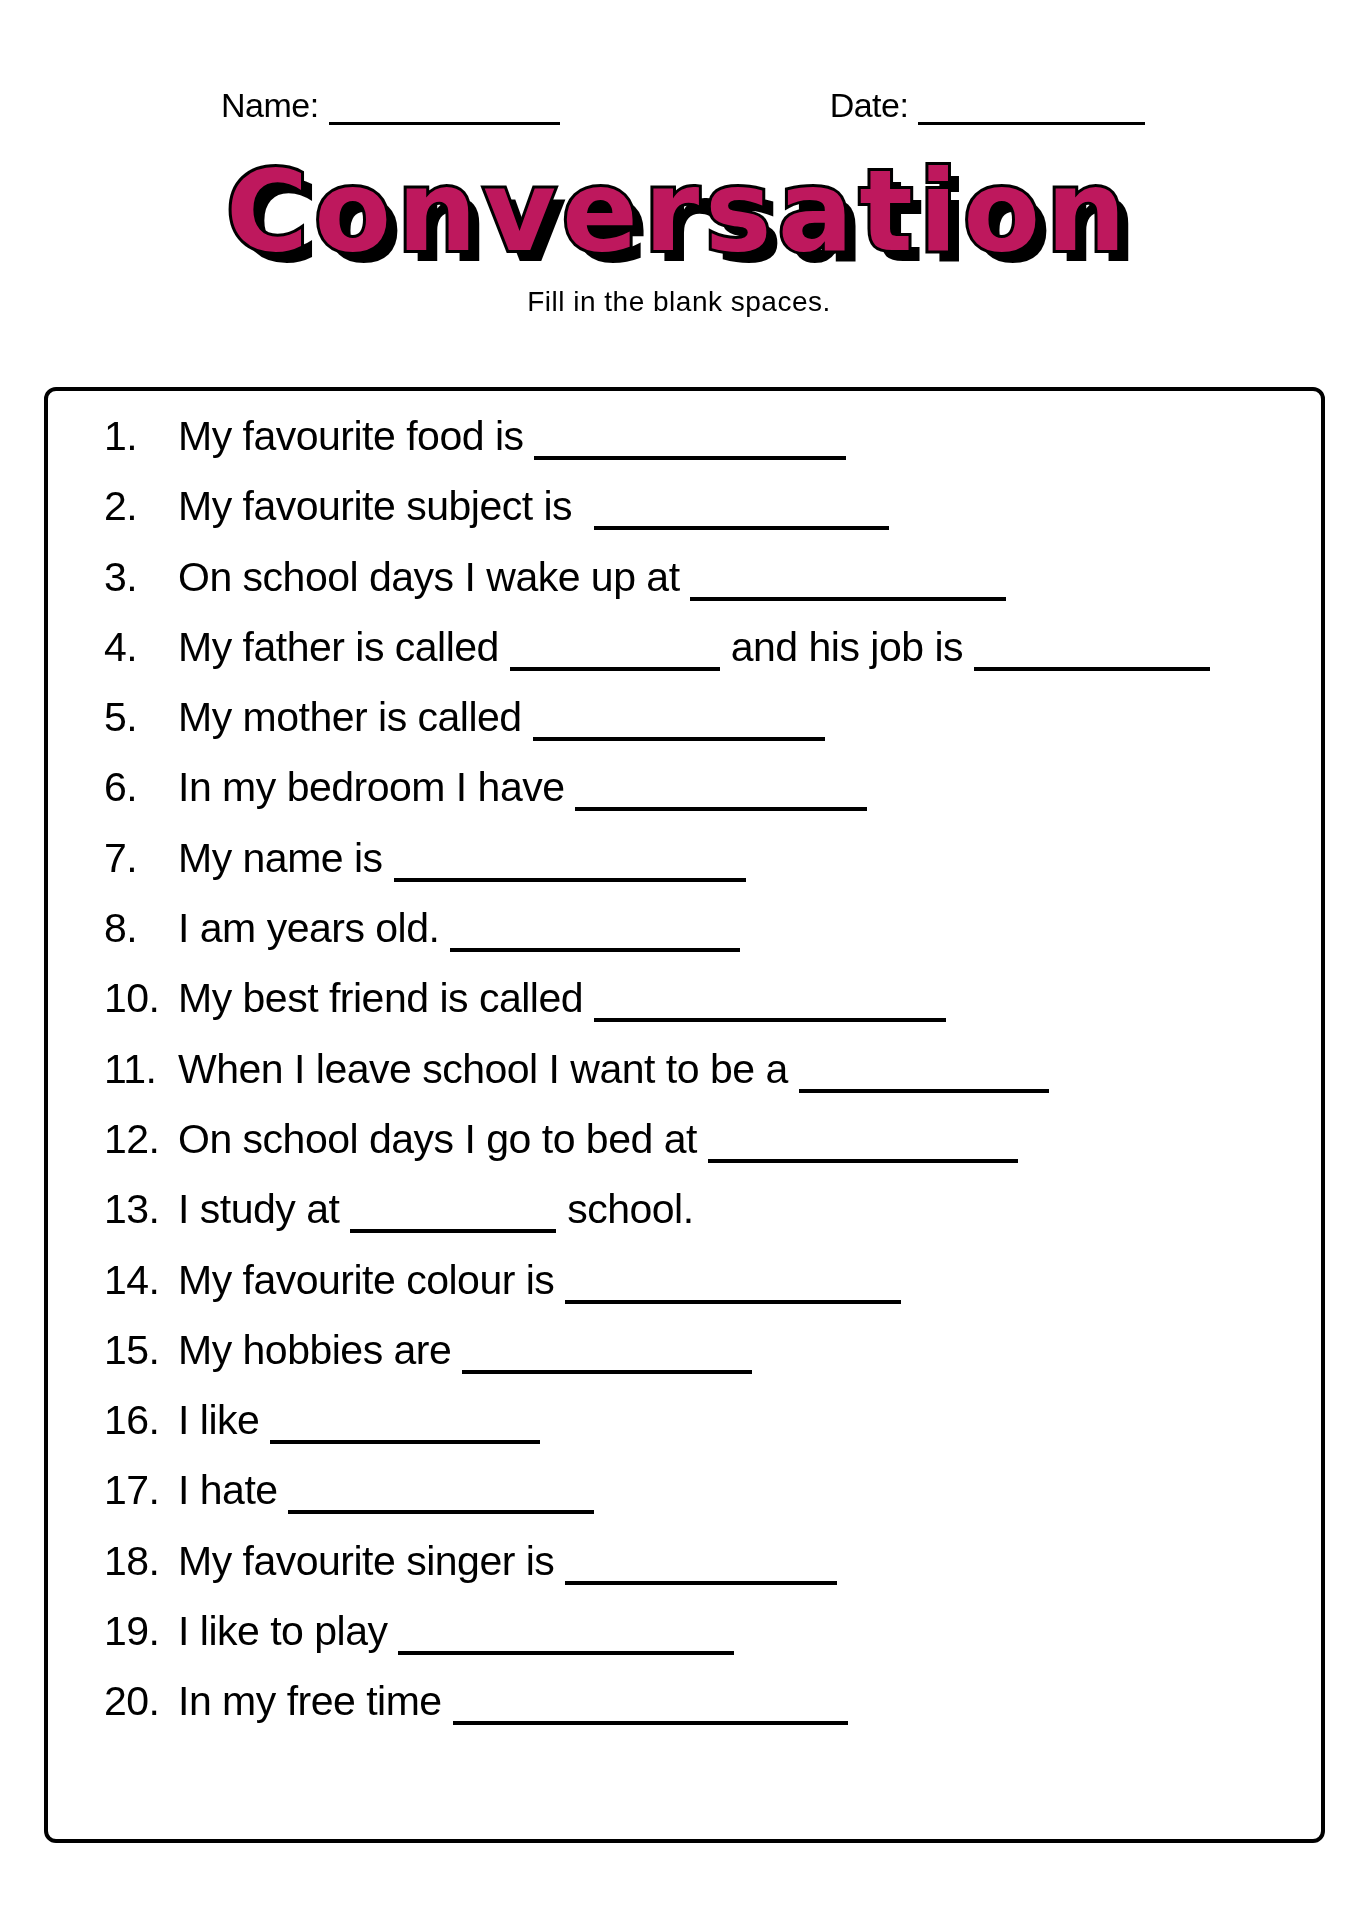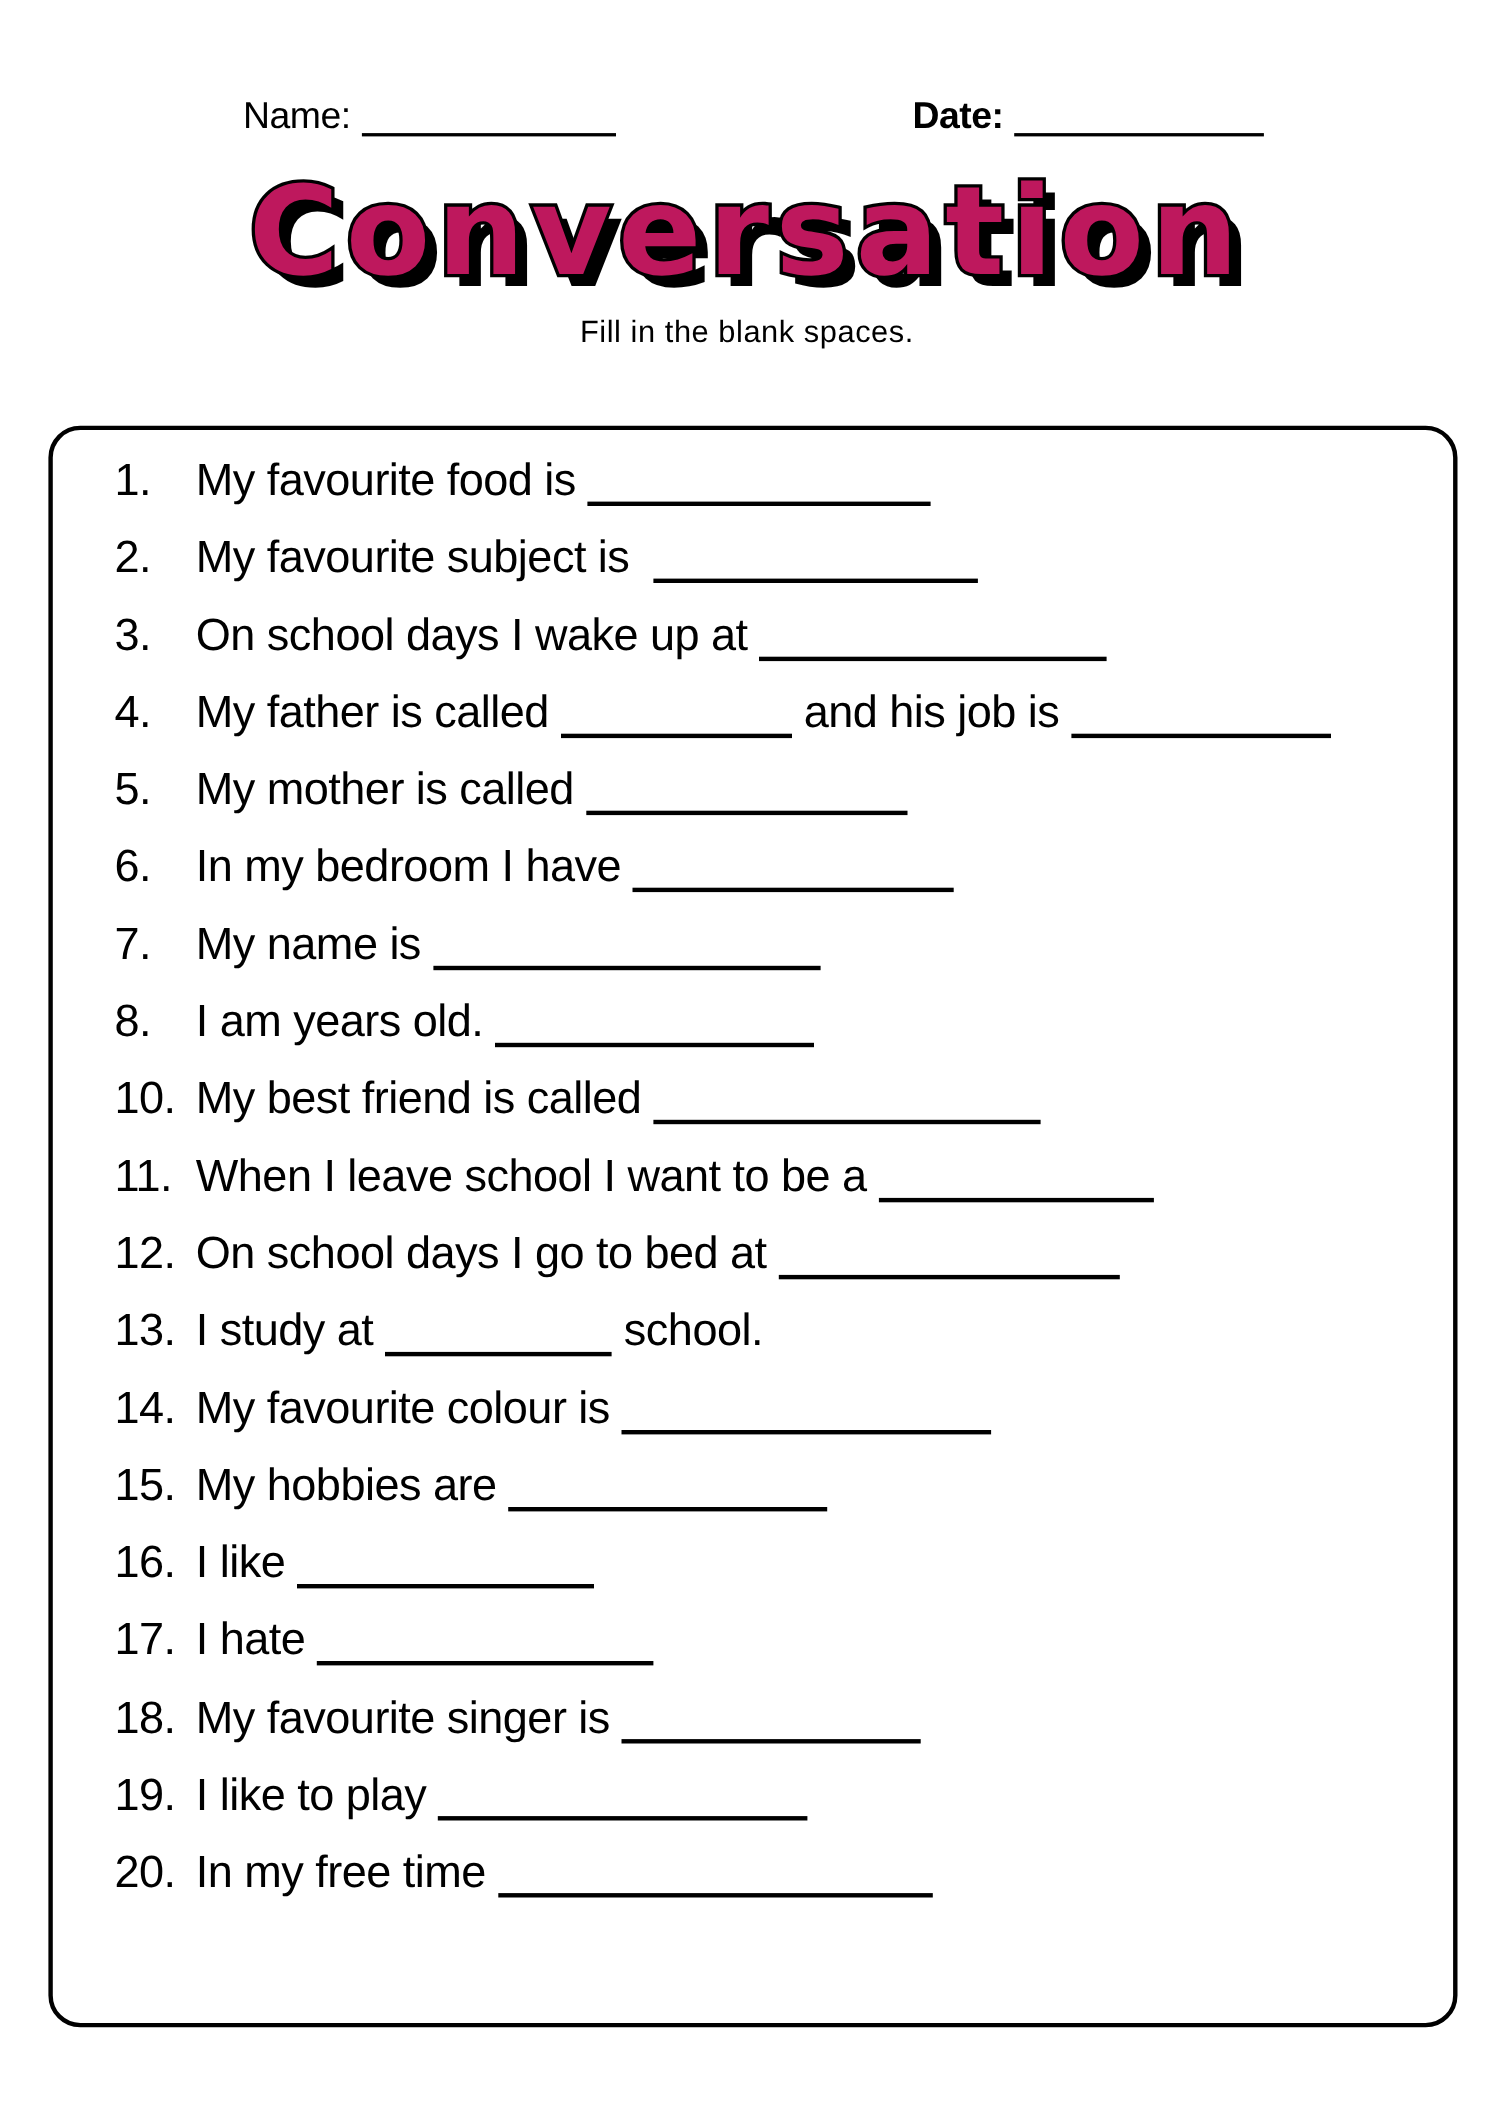--- a/index.html
+++ b/index.html
@@ -19,21 +19,21 @@
   }
   .hline {
     display: inline-block;
     height: 0;
     border-bottom: 3px solid #000;
     vertical-align: -8px;
     margin-left: 10px;
   }
   .hline.name-line { width: 231px; }
   .hline.date-line { width: 227px; }
-  .date-label { margin-left: 270px; font-weight: bold; }
+  .date-label { margin-left: 270px; }
   
   .title-wrap { text-align: center; margin-top: 22px; }
   .title {
     display: inline-block;
     font-family: "DejaVu Sans", sans-serif;
     font-weight: bold;
     font-size: 112px;
     line-height: 1.15;
     letter-spacing: 6px;
     color: #be185d;
@@ -46,21 +46,21 @@
     margin-top: 10px;
     font-size: 28px;
     letter-spacing: 0.5px;
   }
   
   .qbox {
     position: absolute;
     left: 44px; top: 387px;
     width: 1281px; height: 1456px;
     border: 4px solid #000000;
-    border-radius: 29px;
+    border-radius: 12px;
     padding: 10px 30px 0 56px;
     background: #ffffff;
   }
   #questions { list-style: none; }
   .question {
     height: 70.3px;
     line-height: 70.3px;
     white-space: pre;
     font-size: 41px;
     letter-spacing: -0.5px;

